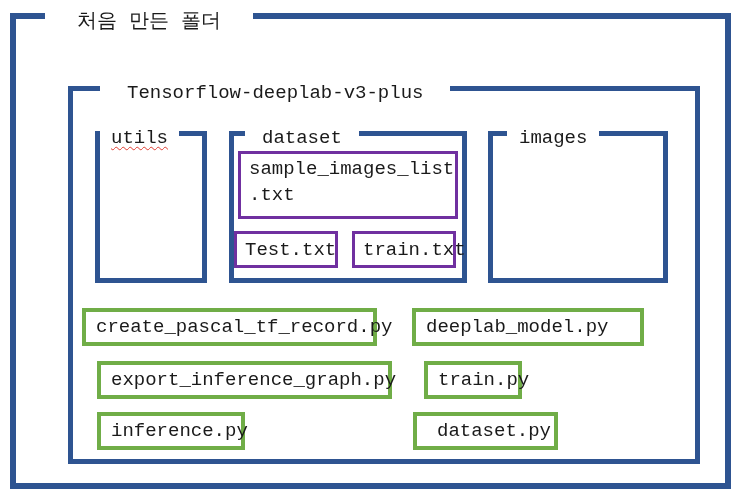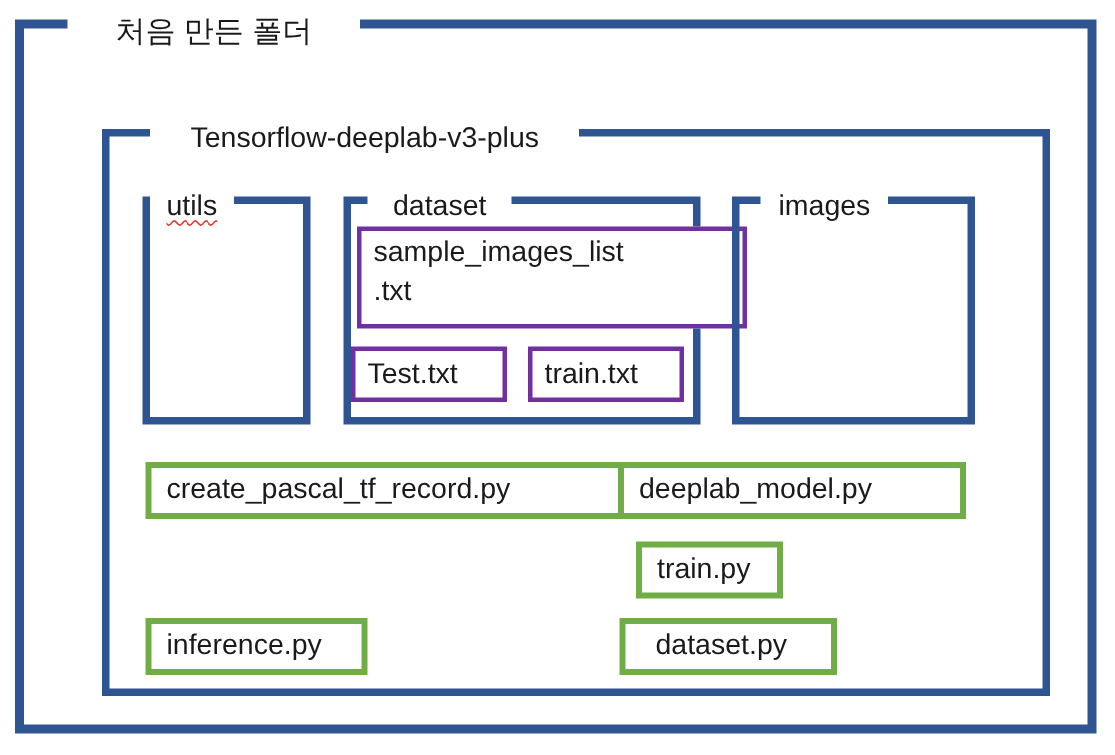--- a/index.html
+++ b/index.html
@@ -7,21 +7,21 @@
     --file-purple:#7030a0;
     --script-green:#70ad47;
     --text-color:#1a1a1a;
     --squiggle-red:#e03c31;
   }
   html,body{margin:0;padding:0;background:#ffffff;}
   .canvas{
     position:relative;
     width:743px;height:503px;
     background:#ffffff;
-    font-family:Liberation Sans, sans-serif;
+    font-family:Liberation Mono, monospace;
     color:var(--text-color);
     overflow:hidden;
   }
   .frame{position:absolute;box-sizing:border-box;background:transparent;}
   .frame-label{
     position:absolute;
     background:#ffffff;
     white-space:nowrap;
     color:var(--text-color);
   }
@@ -42,44 +42,44 @@
   
   .sub{border:5px solid var(--frame-blue);height:152px;top:40px;}
   .sub > .frame-label{
     top:-10px;
     font-size:19px;line-height:24px;
   }
   .utils-box{left:22px;width:112px;}
   .utils-box > .frame-label{left:0;padding:0 11px;}
   .dataset-box{left:156px;width:238px;}
   .dataset-box > .frame-label{left:11px;padding:0 17px;}
-  .images-box{left:415px;width:162px;}
+  .images-box{left:415px;width:180px;}
   .images-box > .frame-label{left:14px;padding:0 12px;}
   .misspelled{
     text-decoration-line:underline;
     text-decoration-style:wavy;
     text-decoration-color:var(--squiggle-red);
     text-decoration-thickness:1px;
     text-underline-offset:3px;
   }
   
   .file{
     position:absolute;box-sizing:border-box;
     display:flex;align-items:center;
     font-size:19px;line-height:26px;
     background:#ffffff;
     color:var(--text-color);
   }
   .purple{border:3px solid var(--file-purple);padding:2px 8px;}
-  .sample-file{left:4px;top:15px;width:260px;height:68px;white-space:pre-line;align-items:flex-start;}
+  .sample-file{left:4px;top:15px;width:220px;height:68px;white-space:pre-line;align-items:flex-start;}
   .test-file{left:0;top:95px;width:104px;height:37px;}
   .train-file{left:118px;top:95px;width:104px;height:37px;}
   
   .green{border:4px solid var(--script-green);padding:0 10px;height:38px;}
-  .script-create{left:24px;top:217px;width:320px;}
+  .script-create{left:9px;top:217px;width:295px;}
   .script-deeplab{left:339px;top:217px;width:232px;}
   .script-export{left:24px;top:270px;width:295px;}
   .script-train{left:339px;top:270px;width:98px;margin-left:12px;}
   .script-inference{left:24px;top:321px;width:148px;}
   .script-evaluate{left:340px;top:321px;width:145px;padding-left:20px;}
 </style>
 </head>
 <body>
 
 <div class="canvas">
@@ -101,19 +101,20 @@
         <div class="file purple test-file">Test.txt</div>
         <div class="file purple train-file">train.txt</div>
       </div>
 
       <div class="frame sub images-box">
         <span class="frame-label">images</span>
       </div>
 
       <div class="file green script-create">create_pascal_tf_record.py</div>
       <div class="file green script-deeplab">deeplab_model.py</div>
+      <div class="file green script-export">export_inference_graph.py</div>
       <div class="file green script-train">train.py</div>
       <div class="file green script-inference">inference.py</div>
       <div class="file green script-evaluate">dataset.py</div>
     </div>
   </div>
 
 </div>
 
 </body></html>

